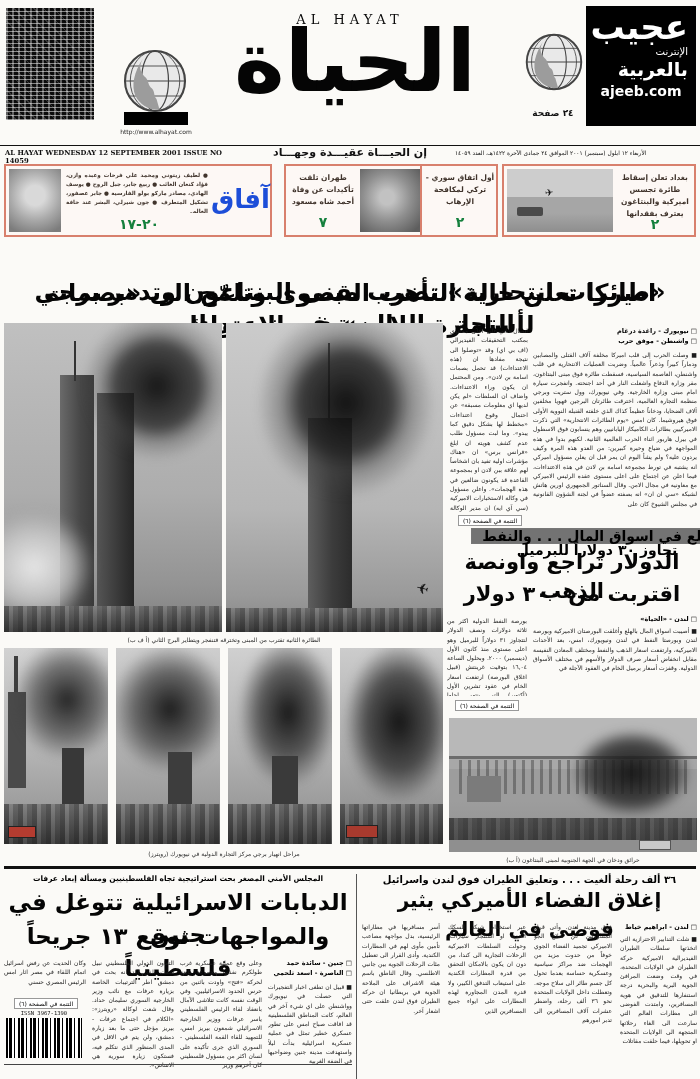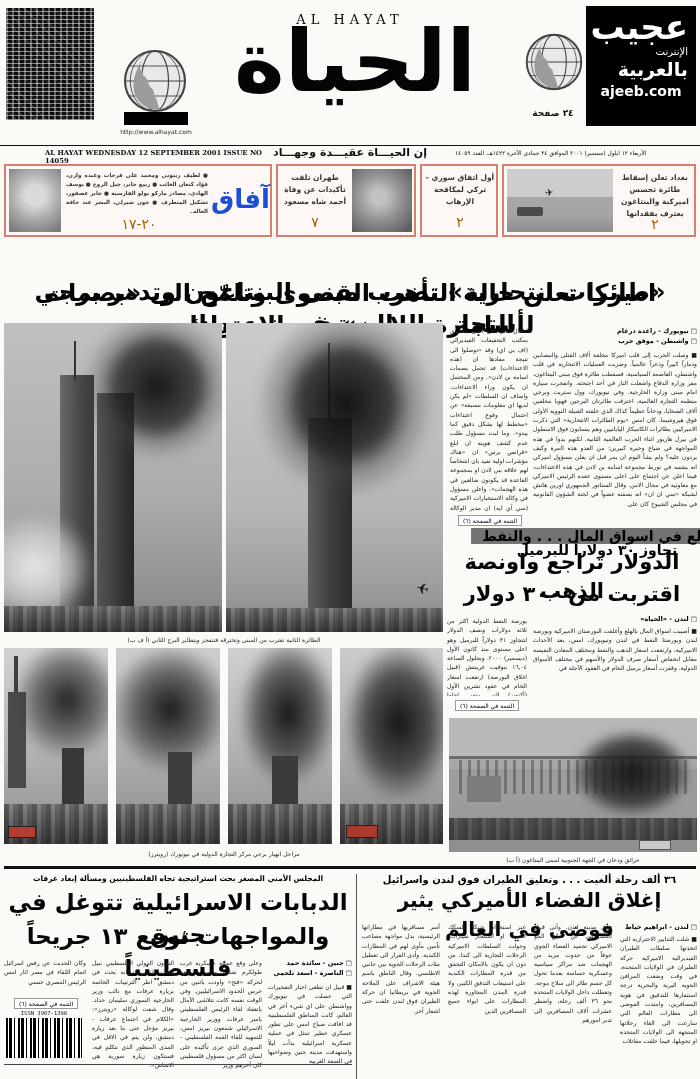--- a/index.html
+++ b/index.html
@@ -10,21 +10,21 @@
   .ctr{text-align:center;}
   .just{text-align:justify;text-align-last:right;}
   .bodytxt{font-size:6px;line-height:1.55;color:#1c1c1c;overflow:hidden;}
   .byline{font-size:6.5px;font-weight:bold;line-height:1.7;color:#000;}
   .caption{font-size:6px;color:#2b2b2b;}
   .contnote{font-size:6px;color:#000;border:0.5px solid #999;display:inline-block;padding:1px 4px;background:#fff;}
   .kicker{font-weight:bold;color:#000;}
   .headline{font-weight:bold;color:#050505;letter-spacing:-0.3px;}
   .teaser{border:2px solid #d8806d;background:#fdf8f5;box-sizing:border-box;}
   .teaser-txt{font-size:7.5px;font-weight:bold;color:#40342c;line-height:1.6;}
-  .pagenum{font-size:14px;font-weight:normal;color:#a16207;}
+  .pagenum{font-size:14px;font-weight:bold;color:#15803d;}
   .photo{overflow:hidden;background:#b5b5b5;}
   .plume{position:absolute;filter:blur(4px);}
   .cityband{position:absolute;left:0;right:0;bottom:0;
     background:linear-gradient(180deg,#7a7a7a,#565656 60%,#3f3f3f);}
   .citynoise{position:absolute;left:0;right:0;bottom:0;
     background:repeating-linear-gradient(90deg,rgba(0,0,0,.35) 0 5px,rgba(255,255,255,.08) 5px 9px,rgba(0,0,0,.18) 9px 14px);}
   .tower{position:absolute;}
   .rule{position:absolute;background:#111;}
   .noiseblock{background-color:#0c0c0c;
     background-image:
@@ -73,32 +73,32 @@
   <div class="abs ctr rtl" style="left:518px;top:108px;width:70px;font-size:9px;font-weight:bold;">٢٤ صفحة</div>
 
   <div class="abs ajeeb rtl" style="left:586px;top:6px;width:110px;height:120px;padding:4px 8px;box-sizing:border-box;">
     <div style="font-size:34px;font-weight:bold;line-height:1.05;">عجيب</div>
     <div style="font-size:10px;line-height:1.2;">الإنترنت</div>
     <div style="font-size:19px;font-weight:bold;line-height:1.2;">بالعربية</div>
     <div style="font-size:14px;font-weight:bold;direction:ltr;text-align:center;margin-top:3px;">ajeeb.com</div>
   </div>
 
   <div class="rule" style="left:0;top:145px;width:700px;height:1px;"></div>
-  <div class="abs" style="left:5px;top:149px;width:240px;font-size:6.8px;font-weight:bold;font-family:'DejaVu Serif',serif;margin-left:40px;">AL HAYAT WEDNESDAY 12 SEPTEMBER 2001 ISSUE NO 14059</div>
+  <div class="abs" style="left:5px;top:149px;width:240px;font-size:6.8px;font-weight:bold;font-family:'DejaVu Serif',serif;">AL HAYAT WEDNESDAY 12 SEPTEMBER 2001 ISSUE NO 14059</div>
   <div class="abs ctr rtl" style="left:250px;top:146px;width:200px;font-size:11px;font-weight:bold;">إن الحيـــاة عقيـــدة وجهـــاد</div>
   <div class="abs rtl" style="left:455px;top:150px;width:242px;font-size:5.8px;text-align:left;">الأربعاء ١٢ ايلول (سبتمبر) ٢٠٠١ الموافق ٢٤ جمادى الآخرة ١٤٢٢هـ، العدد ١٤٠٥٩</div>
 
   <div class="abs teaser" style="left:4px;top:164px;width:268px;height:73px;">
     <div class="abs photo" style="left:3px;top:3px;width:52px;height:63px;background:radial-gradient(circle at 50% 42%,#d9d9d9 22%,#a9a9a9 55%,#7c7c7c 90%);"></div>
     <div class="abs rtl just teaser-txt" style="left:60px;top:5px;width:142px;height:42px;font-size:5.6px;overflow:hidden;">● لطيف زيتوني ومحمد علي فرحات وعبده وازن، فؤاد كنعان الغائب ● ربيع جابر، جبل الروح ● يوسف الهادي، مصادر ماركو بولو الفارسية ● جابر عصفور، تشكيل المتطرف ● جون شيرلي، البشر عند حافة العالم.</div>
     <div class="abs ctr rtl pagenum" style="left:88px;top:50px;width:90px;">٢٠-١٧</div>
     <div class="abs ctr rtl" style="left:206px;top:6px;width:58px;font-size:26px;font-weight:bold;color:#1d4ed8;line-height:2.1;">آفاق</div>
   </div>
 
-  <div class="abs teaser" style="left:276px;top:164px;width:140px;height:73px;padding-left:13px;">
+  <div class="abs teaser" style="left:284px;top:164px;width:140px;height:73px;padding-left:13px;">
     <div class="abs rtl ctr teaser-txt" style="left:4px;top:6px;width:66px;">طهران تلقت تأكيدات عن وفاة أحمد شاه مسعود</div>
     <div class="abs ctr pagenum" style="left:4px;top:48px;width:66px;">٧</div>
     <div class="abs photo" style="left:74px;top:3px;width:60px;height:63px;background:radial-gradient(circle at 45% 45%,#c2c2c2 15%,#8f8f8f 50%,#5e5e5e 90%);"></div>
   </div>
 
   <div class="abs teaser" style="left:420px;top:164px;width:78px;height:73px;">
     <div class="abs rtl ctr teaser-txt" style="left:3px;top:6px;width:70px;">أول اتفاق سوري - تركي لمكافحة الإرهاب</div>
     <div class="abs ctr pagenum" style="left:3px;top:48px;width:70px;">٢</div>
   </div>
 

